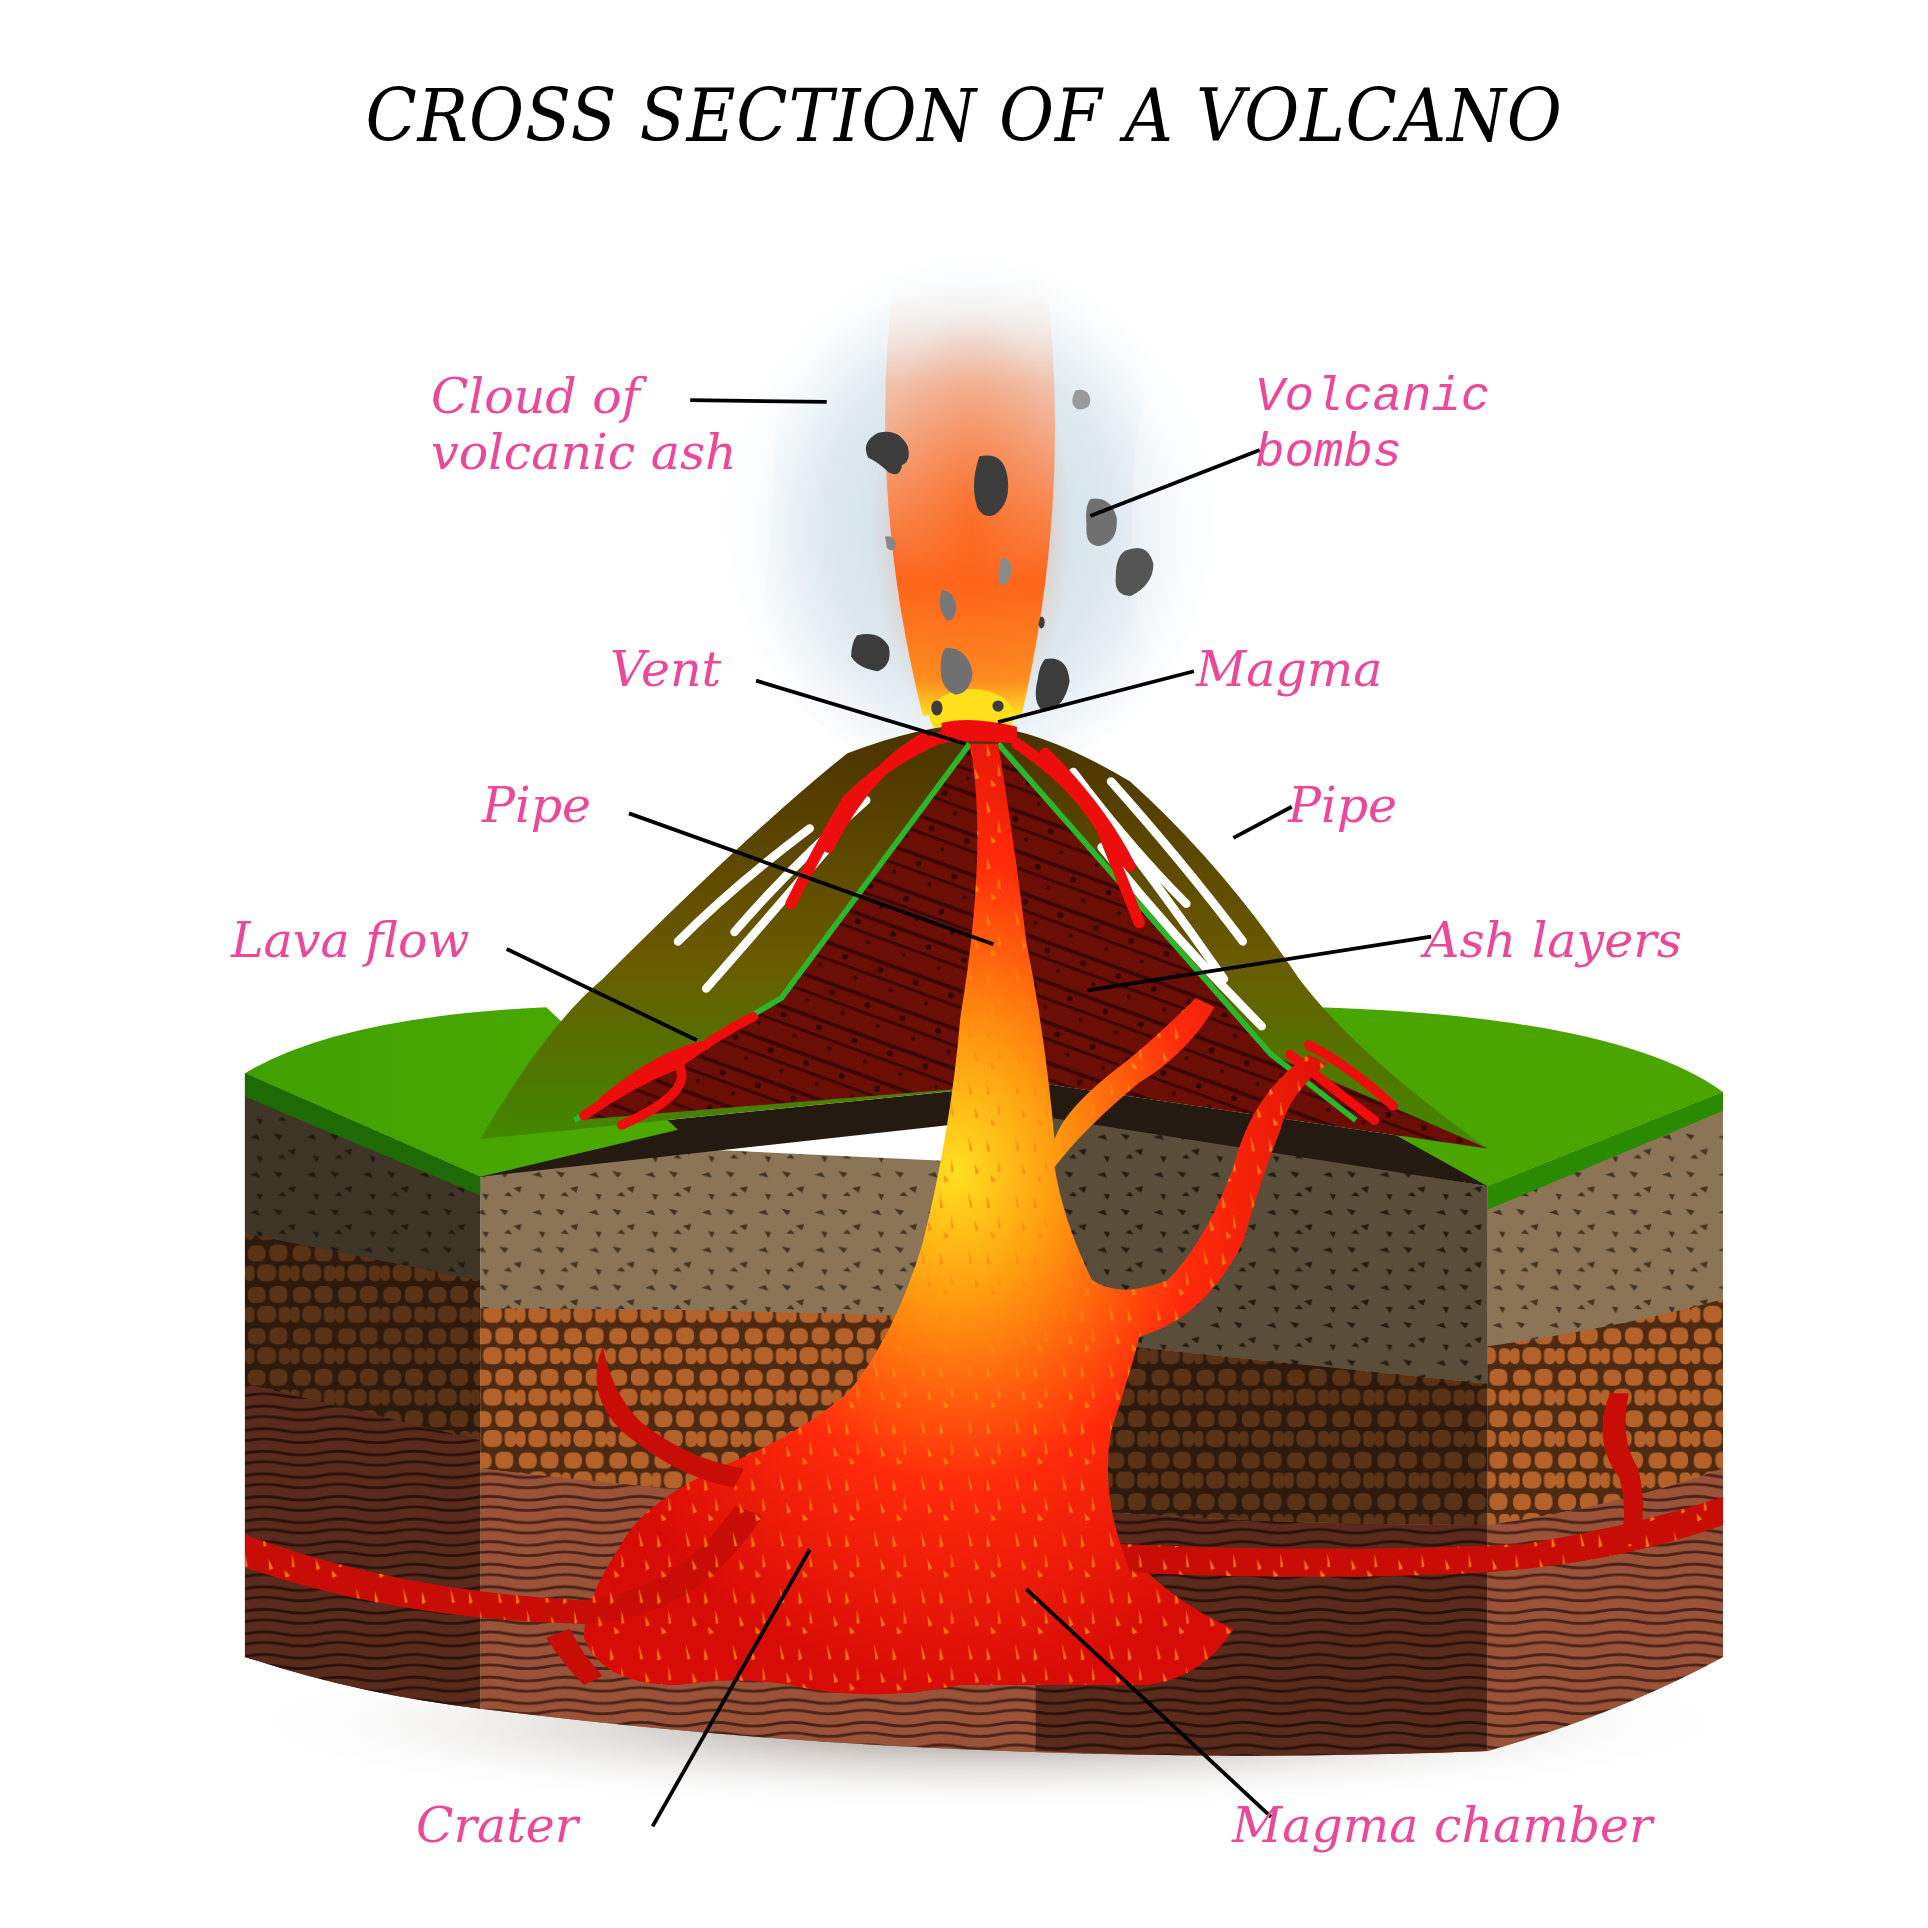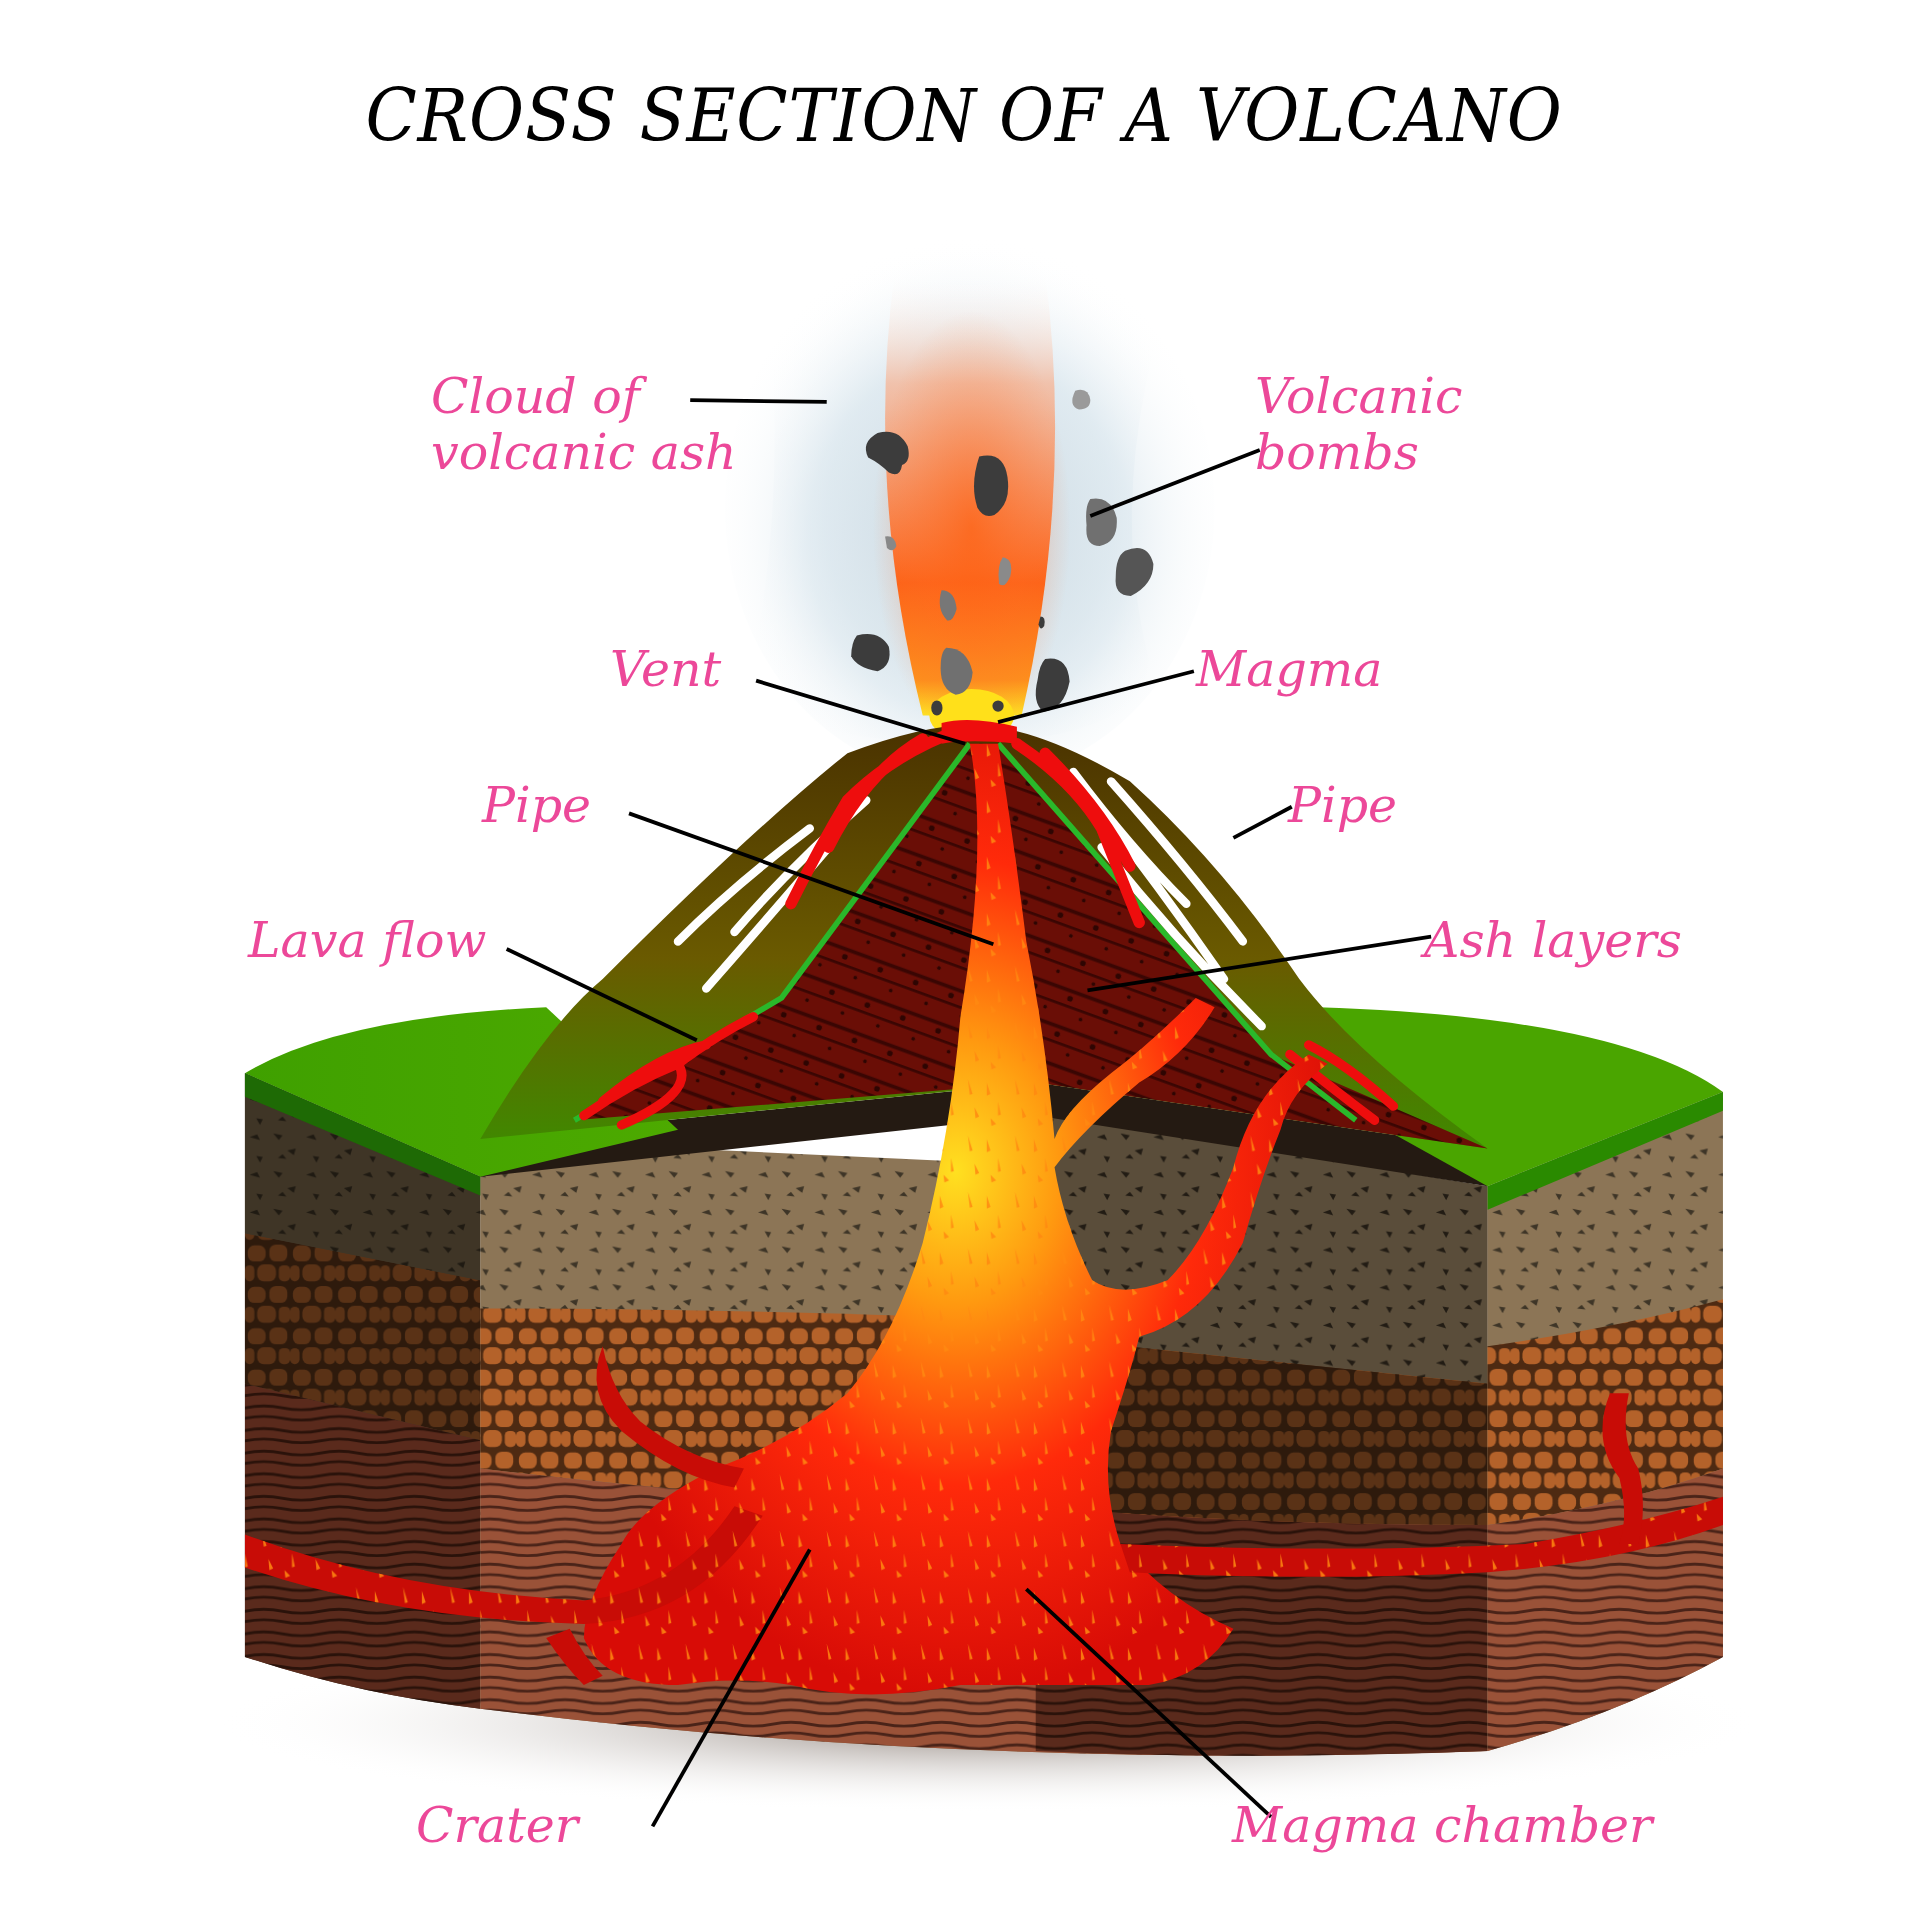--- a/index.html
+++ b/index.html
@@ -209,26 +209,26 @@
       <line x1="1330" y1="1930" x2="1070" y2="1688"></line>
     </g>
   </svg>
 
   <div class="title">CROSS SECTION OF A VOLCANO</div>
 
   <div class="label" style="left:431px; top:369px;">
     <div>Cloud of</div>
     <div>volcanic ash</div>
   </div>
-  <div class="label" style="left:1255px; top:369px;">
+  <div class="label" style="left:1255px; top:369px;font-family:Liberation Mono, monospace;">
     <div>Volcanic</div>
     <div>bombs</div>
   </div>
   <div class="label" style="left:610px; top:642px;">Vent</div>
   <div class="label" style="left:1196px; top:642px;">Magma</div>
   <div class="label" style="left:482px; top:778px;">Pipe</div>
   <div class="label" style="left:1288px; top:778px;">Pipe</div>
-  <div class="label" style="left:231px; top:913px;margin-left:17px;">Lava flow</div>
+  <div class="label" style="left:231px; top:913px;">Lava flow</div>
   <div class="label" style="left:1424px; top:913px;">Ash layers</div>
   <div class="label" style="left:416px; top:1798px;">Crater</div>
   <div class="label" style="left:1232px; top:1798px;">Magma chamber</div>
 </div>
 
 
 </body></html>

